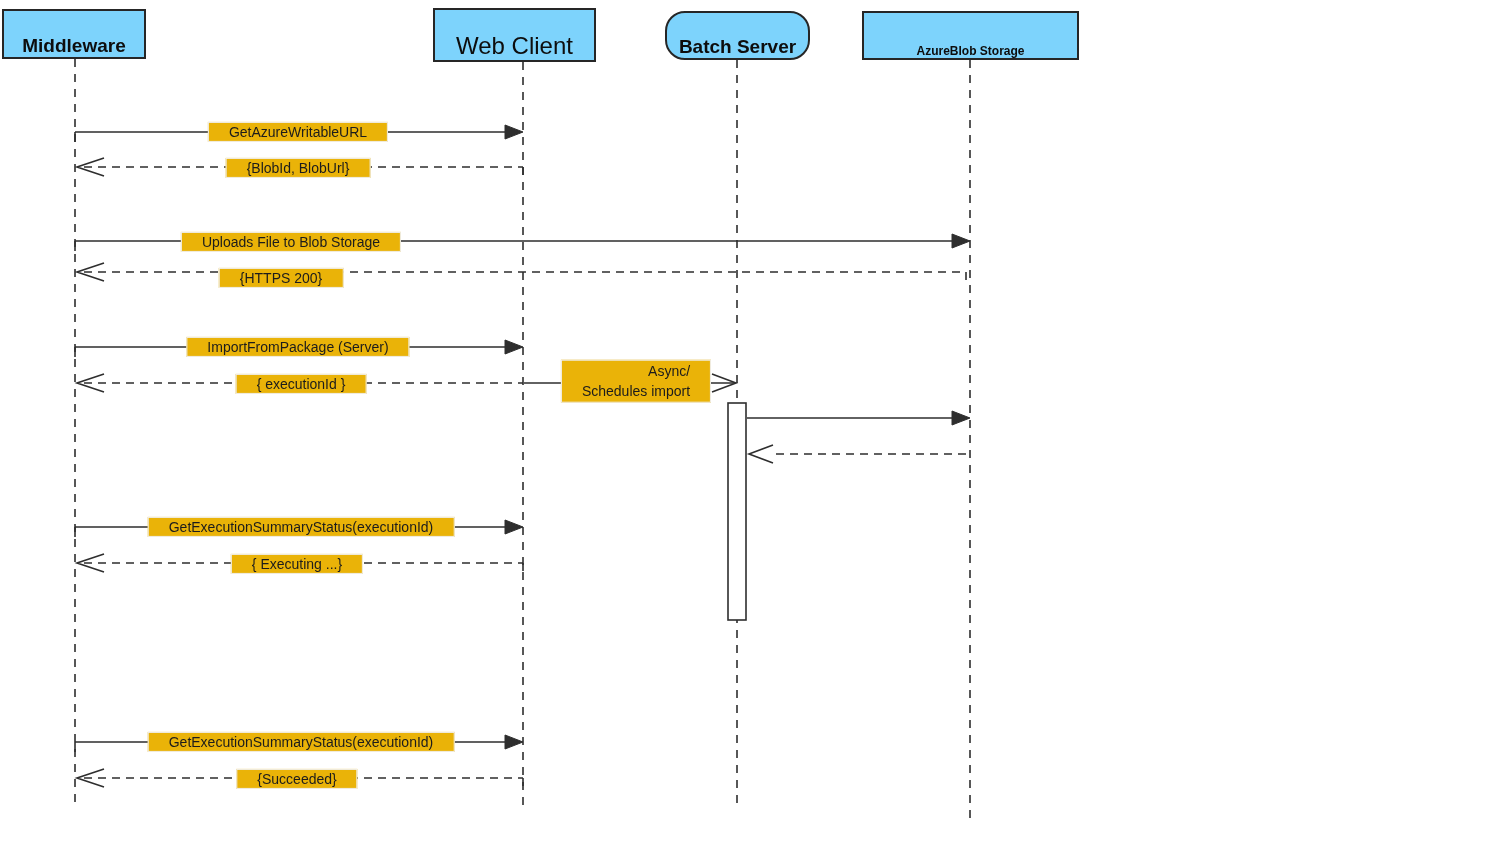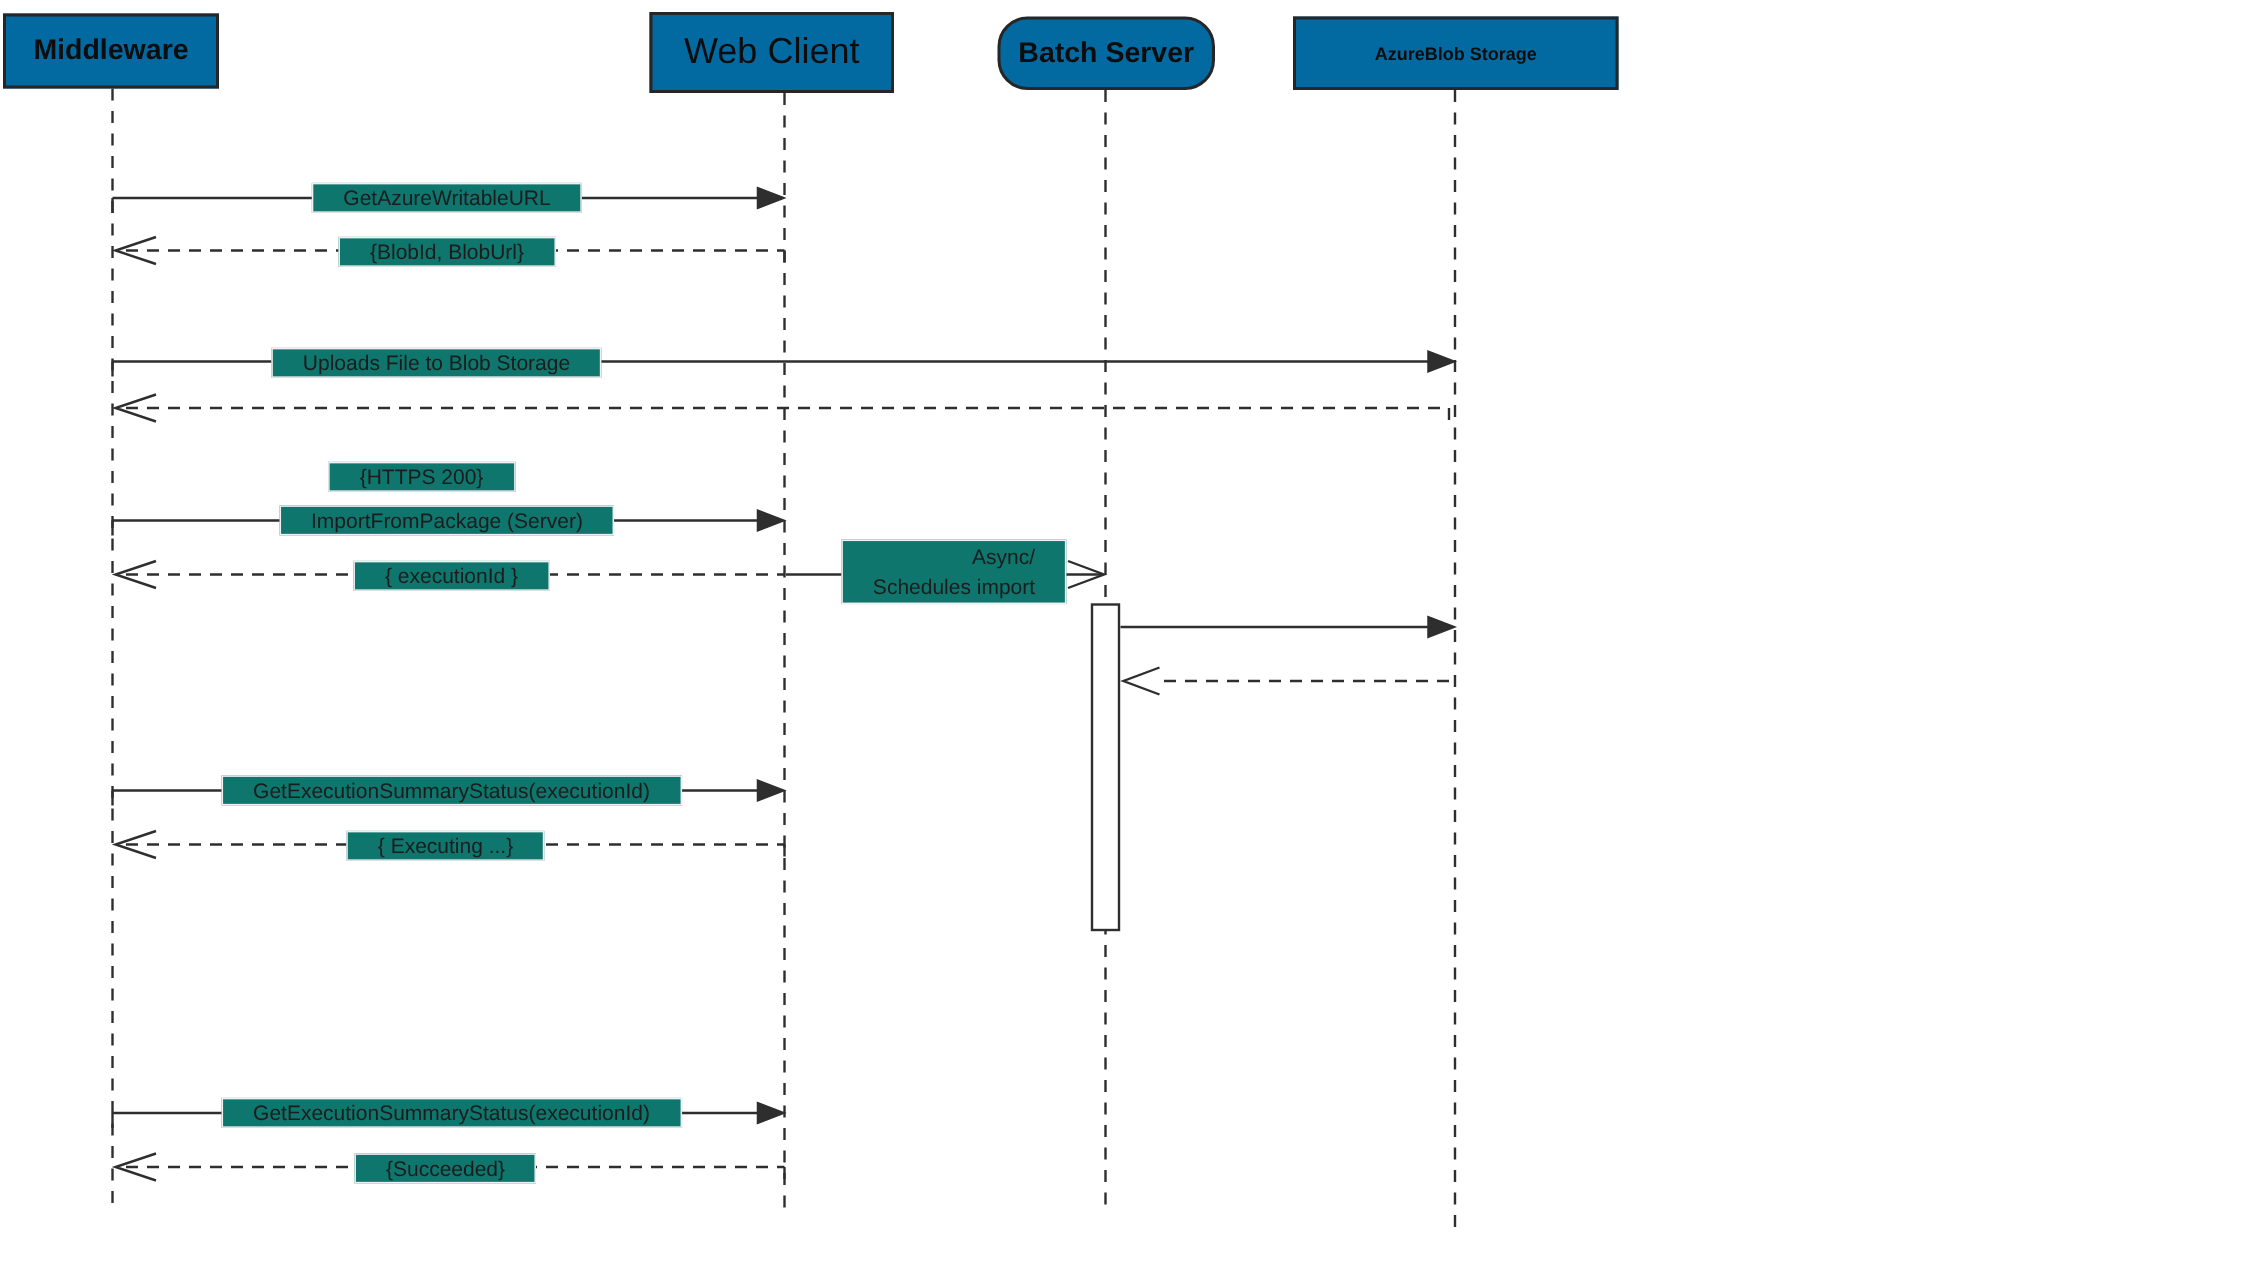--- a/index.html
+++ b/index.html
@@ -8,35 +8,35 @@
     width: 1497px;
     height: 855px;
     background: #ffffff;
     font-family: "Liberation Sans", sans-serif;
     overflow: hidden;
   }
   #wires { position: absolute; left: 0; top: 0; z-index: 1; }
   .participant {
     position: absolute;
     z-index: 2;
-    background: #0369a1;
+    background: #7dd3fc;
     border: 2px solid #262626;
     display: flex;
-    align-items: center;
+    align-items: flex-end;
     justify-content: center;
     color: #0d0d0d;
     box-sizing: border-box;
   }
   .participant.bold { font-weight: bold; font-size: 19px; }
   .participant.regular { font-weight: normal; font-size: 24px; }
   .msg-label {
     position: absolute;
     z-index: 3;
     transform: translate(-50%, -50%);
-    background: #0f766e;
+    background: #eab308;
     border: 1px solid #f0f0f0;
     padding: 0 20px;
     font-size: 14px;
     line-height: 1.3;
     color: #1c1c1c;
     white-space: nowrap;
   }
   .msg-label.two-line {
     white-space: pre-line;
     text-align: right;
@@ -108,21 +108,21 @@
   <div class="participant bold" style="left:665px; top:11px; width:145px; height:49px;border-radius:20px;">
     <span>Batch Server</span>
   </div>
   <div class="participant bold" style="left:862px; top:11px; width:217px; height:49px; font-size:12px;">
     <span>AzureBlob Storage</span>
   </div>
 
   <span class="msg-label" style="left:298px; top:132px;">GetAzureWritableURL</span>
   <span class="msg-label" style="left:298px; top:168px;">{BlobId, BlobUrl}</span>
   <span class="msg-label" style="left:291px; top:242px;">Uploads File to Blob Storage</span>
-  <span class="msg-label" style="left:281px; top:278px;margin-top:40px;">{HTTPS 200}</span>
+  <span class="msg-label" style="left:281px; top:278px;">{HTTPS 200}</span>
   <span class="msg-label" style="left:298px; top:347px;">ImportFromPackage (Server)</span>
   <span class="msg-label" style="left:301px; top:384px;">{ executionId }</span>
   <span class="msg-label two-line" style="left:636px; top:381px;">Async/
 Schedules import</span>
   <span class="msg-label" style="left:301px; top:527px;">GetExecutionSummaryStatus(executionId)</span>
   <span class="msg-label" style="left:297px; top:564px;">{ Executing ...}</span>
   <span class="msg-label" style="left:301px; top:742px;">GetExecutionSummaryStatus(executionId)</span>
   <span class="msg-label" style="left:297px; top:779px;">{Succeeded}</span>
 
 </div>

